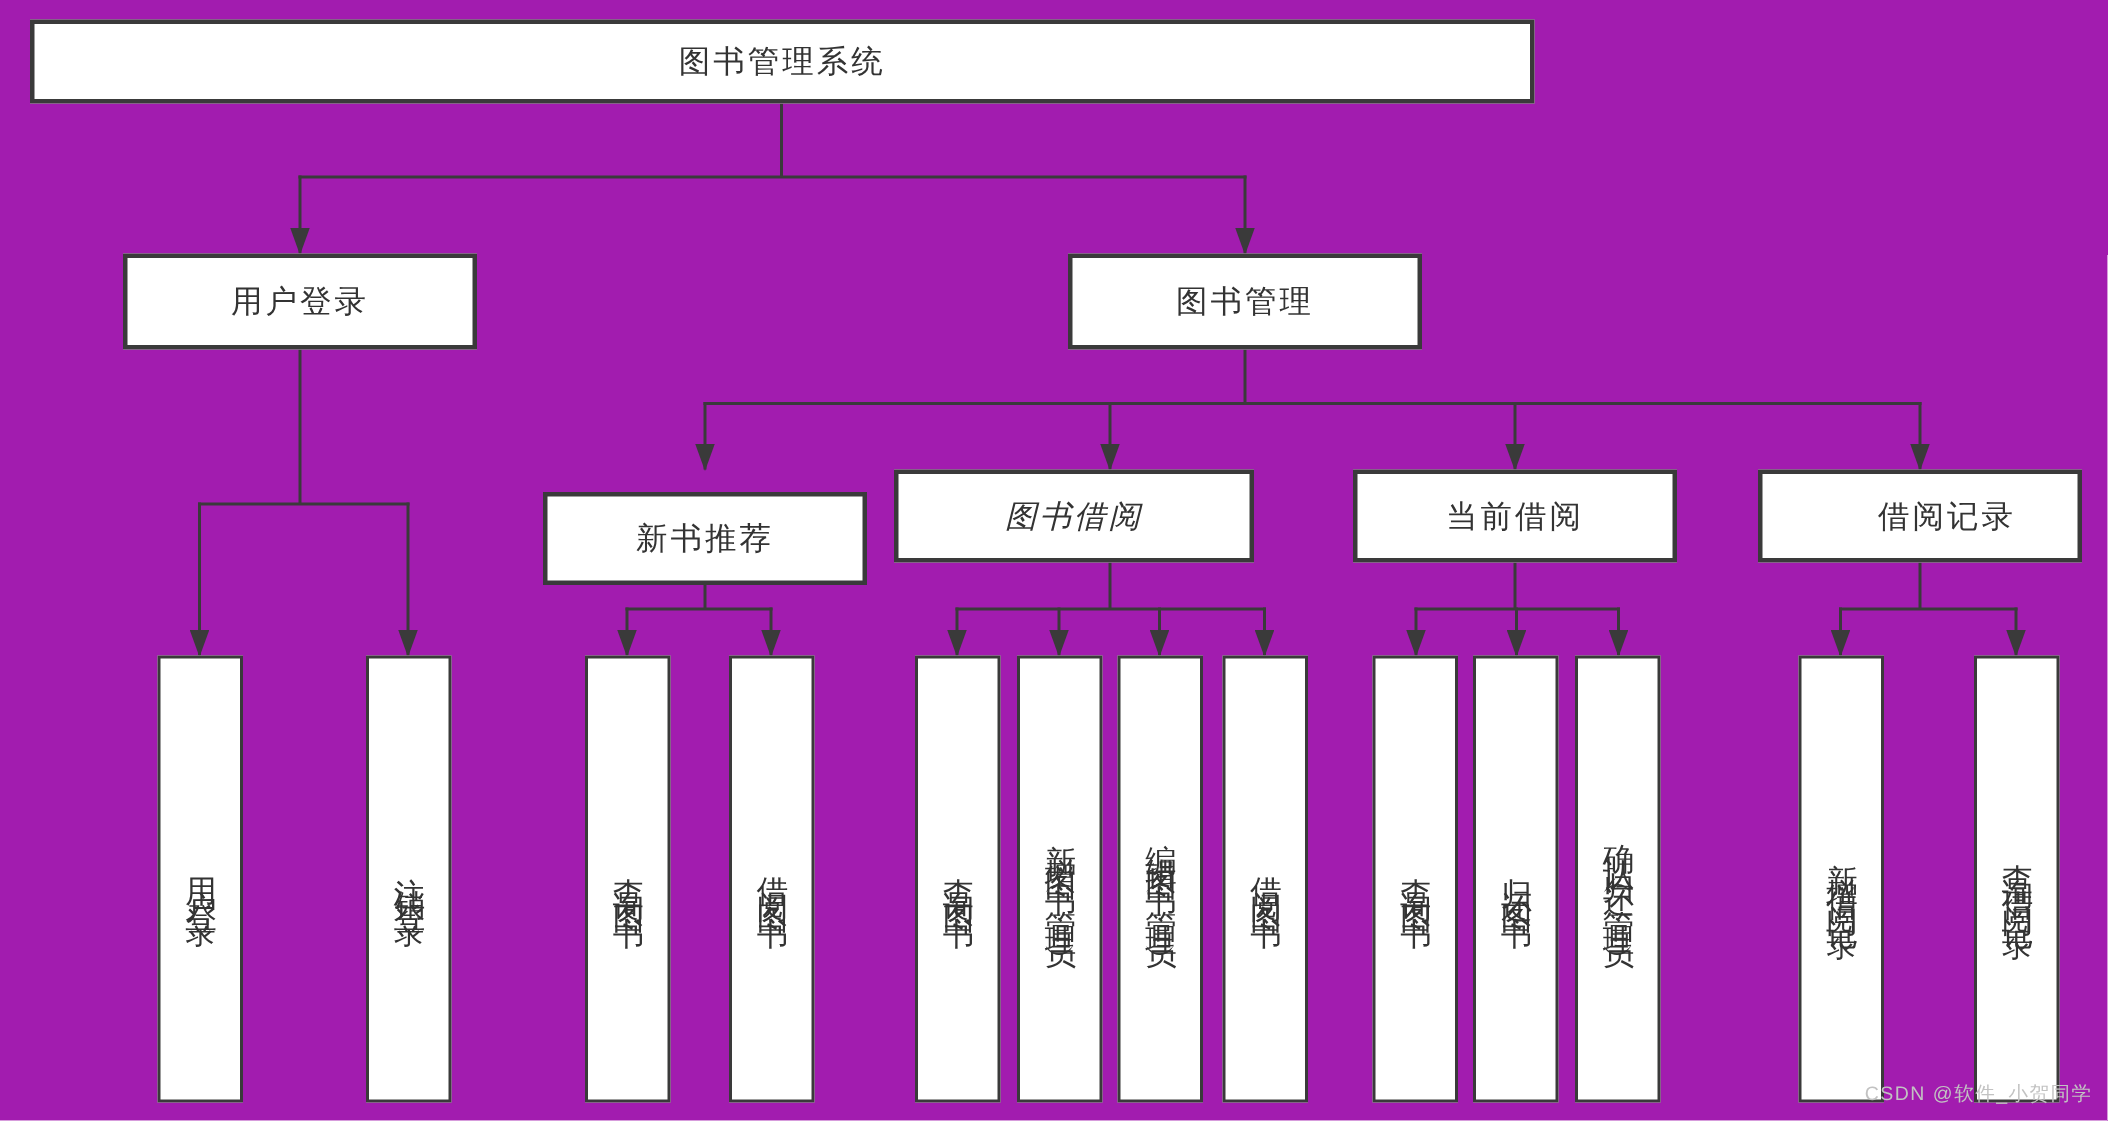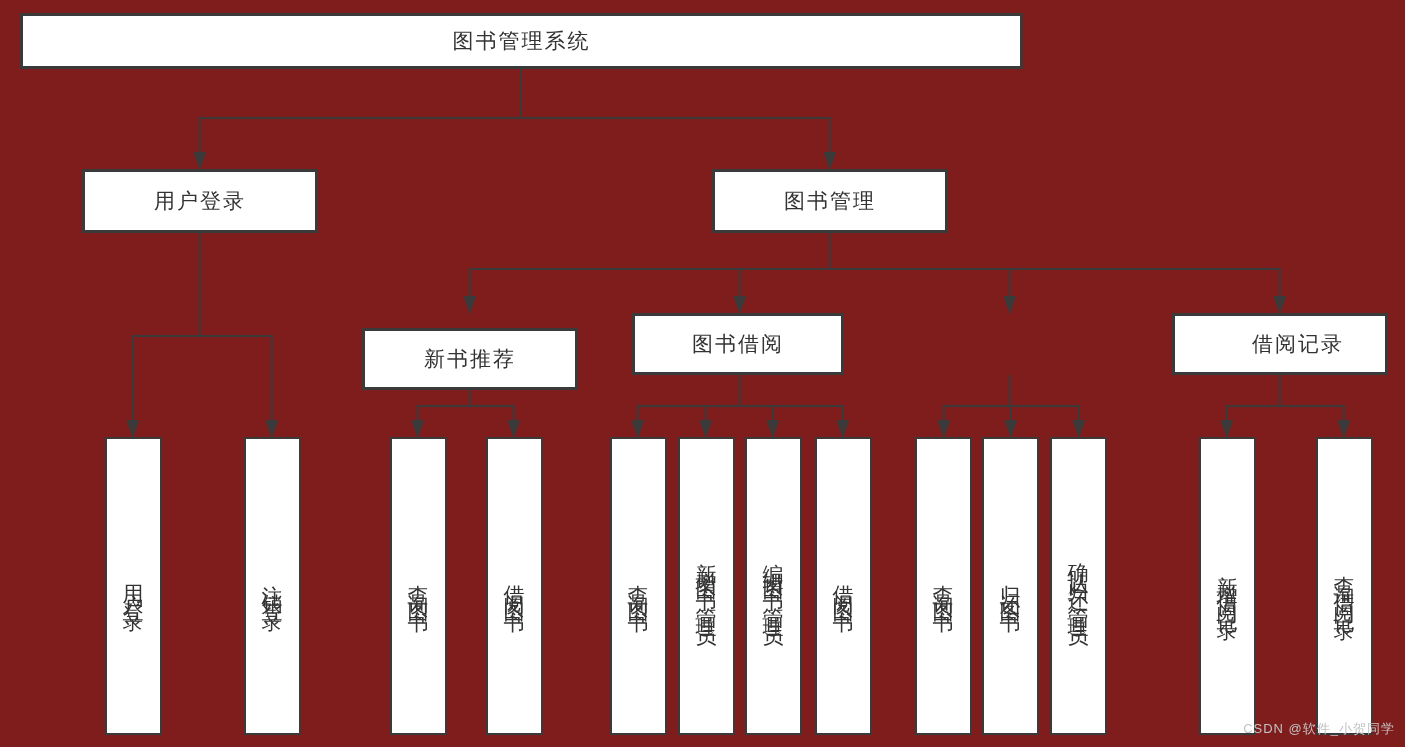--- a/index.html
+++ b/index.html
@@ -1,20 +1,20 @@
 <!DOCTYPE html>
 <html><head>
 <meta charset="utf-8">
 <style>
   html, body { margin: 0; padding: 0; background: #ffffff; }
   .canvas {
     position: relative;
     width: 1405px;
     height: 747px;
-    background: #7f1d1d;
+    background: #a21caf;
     font-family: "Liberation Sans", "DejaVu Sans", sans-serif;
     color: #333333;
     overflow: hidden;
   }
   svg.connectors {
     position: absolute;
     left: 0; top: 0;
     width: 1405px; height: 747px;
     pointer-events: none;
   }
@@ -40,21 +40,21 @@
     letter-spacing: 9px;
     line-height: 1.1;
     font-size: 21px;
     color: #333333;
   }
   
   .n-root           { left: 20px;   top: 13px;  width: 1003px; height: 56px; }
   .n-user-login     { left: 82px;   top: 169px; width: 236px;  height: 64px; }
   .n-book-mgmt      { left: 712px;  top: 169px; width: 236px;  height: 64px; }
   .n-new-book       { left: 362px;  top: 313px; width: 216px;  height: 62px; margin-top: 15px; }
-  .n-book-borrow    { left: 632px;  top: 313px; width: 212px;  height: 62px; }
+  .n-book-borrow    { left: 596px;  top: 313px; width: 240px;  height: 62px; font-style: italic; }
   .n-current-borrow { left: 902px;  top: 313px; width: 216px;  height: 62px; }
   .n-borrow-record  { left: 1172px; top: 313px; width: 216px;  height: 62px; padding-left: 36px; }
   .leaf { top: 437px; width: 57px; height: 298px; }
   .lf-1  { left: 105px; }
   .lf-2  { left: 244px; }
   .lf-3  { left: 390px; }
   .lf-4  { left: 486px; }
   .lf-5  { left: 610px; }
   .lf-6  { left: 678px; }
   .lf-7  { left: 745px; }
@@ -154,20 +154,23 @@
   <div class="node n-book-mgmt">
     <span>图书管理</span>
   </div>
 
   <div class="node n-new-book">
     <span>新书推荐</span>
   </div>
   <div class="node n-book-borrow">
     <span>图书借阅</span>
   </div>
+  <div class="node n-current-borrow">
+    <span>当前借阅</span>
+  </div>
   <div class="node n-borrow-record">
     <span>借阅记录</span>
   </div>
 
   <div class="node leaf lf-1">
     <span class="vtext">用户登录</span>
   </div>
   <div class="node leaf lf-2">
     <span class="vtext">注销登录</span>
   </div>

